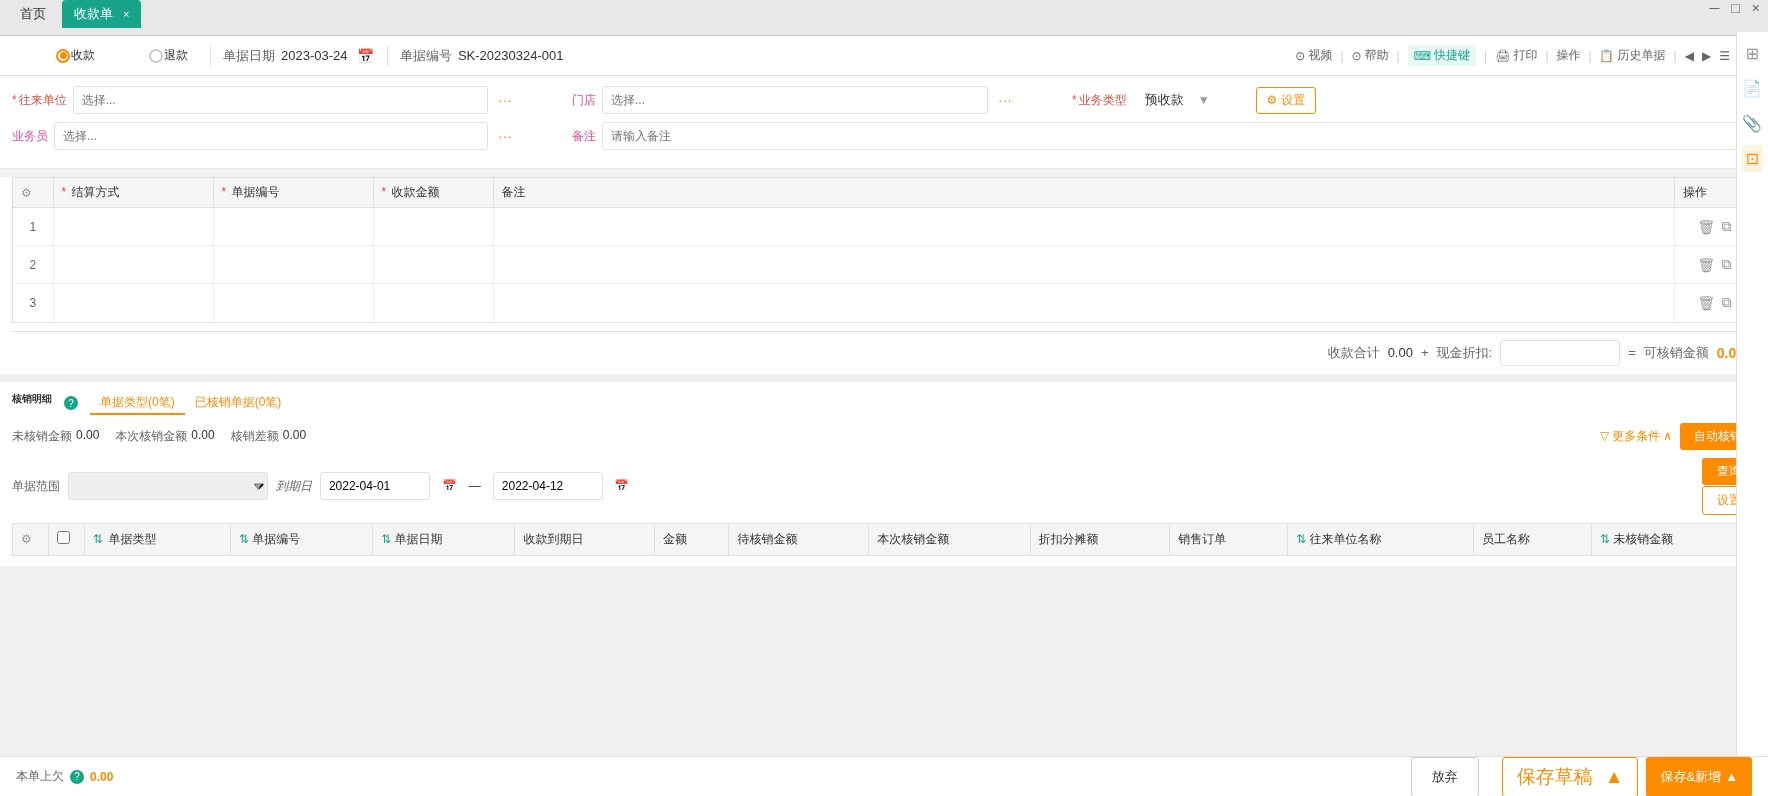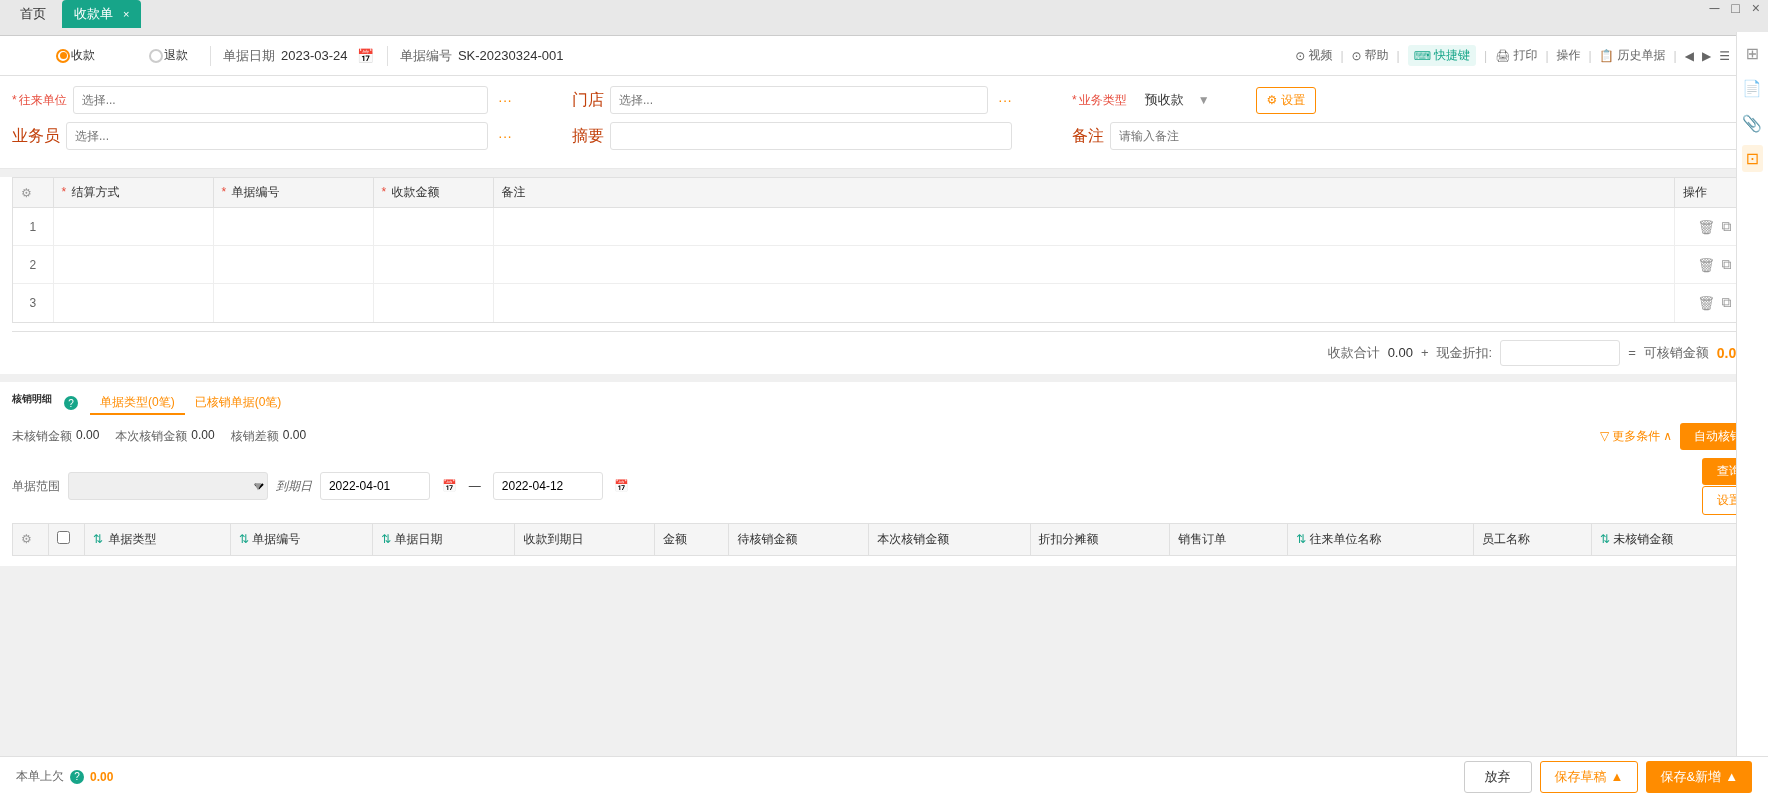--- a/index.html
+++ b/index.html
@@ -40,21 +40,21 @@
     .settings-btn {
       background: #fff; border: 1px solid #ff8c00; color: #ff8c00; padding: 4px 10px;
       border-radius: 3px; cursor: pointer; font-size: 12px; display: flex; align-items: center; gap: 4px;
     }
 
     
     .main-content { background: #fff; padding: 10px 12px; border-bottom: 1px solid #e8e8e8; }
     .form-row { display: flex; align-items: center; gap: 0; margin-bottom: 8px; }
     .form-field { display: flex; align-items: center; gap: 6px; flex: 1; }
     .field-label { color: #e74c3c; font-size: 12px; min-width: fit-content; }
-    .field-label-plain { color: #c2410c; font-size: 16px; min-width: fit-content; }
+    .field-label-plain { color: #ec4899; font-size: 12px; min-width: fit-content; }
     .field-input {
       flex: 1; height: 28px; border: 1px solid #e0e0e0; border-radius: 3px;
       padding: 0 8px; color: #999; font-size: 12px; outline: none;
     }
     .field-more { color: #ff8c00; cursor: pointer; margin-left: 4px; font-size: 14px; }
 
     
     .table-container { border: 1px solid #e0e0e0; margin: 8px 0; }
     .data-table { width: 100%; border-collapse: collapse; }
     .data-table th {
@@ -108,21 +108,21 @@
 
     
     .status-bar {
       position: fixed; bottom: 0; left: 0; right: 0; height: 40px;
       background: #fff; border-top: 1px solid #e0e0e0;
       display: flex; align-items: center; padding: 0 16px; gap: 12px;
     }
     .status-info { display: flex; align-items: center; gap: 6px; color: #666; font-size: 12px; }
     .status-actions { margin-left: auto; display: flex; gap: 8px; }
     .btn-abandon { background: #fff; color: #333; border: 1px solid #ccc; padding: 6px 20px; border-radius: 3px; cursor: pointer; font-size: 13px; }
-    .btn-save-draft { background: #fff; color: #ff8c00; border: 1px solid #ff8c00; padding: 6px 14px; border-radius: 3px; cursor: pointer; font-size: 13px; display: flex; align-items: center; gap: 4px; }
+    .btn-save-draft { background: #fff; color: #ff8c00; border: 1px solid #ff8c00; padding: 6px 14px; border-radius: 3px; cursor: pointer; font-size: 19px; display: flex; align-items: center; gap: 12px; margin-left: 15px; }
     .btn-save-new { background: #ff8c00; color: #fff; border: none; padding: 6px 14px; border-radius: 3px; cursor: pointer; font-size: 13px; display: flex; align-items: center; gap: 4px; }
 
     
     .right-sidebar {
       position: fixed; right: 0; top: 32px; bottom: 40px; width: 32px;
       background: #fff; border-left: 1px solid #e0e0e0;
       display: flex; flex-direction: column; align-items: center; padding: 8px 0; gap: 8px;
     }
     .sidebar-icon { color: #999; cursor: pointer; font-size: 16px; padding: 4px; }
     .sidebar-icon-active { color: #ff8c00; cursor: pointer; font-size: 16px; padding: 4px; background: #fff3e0; border-radius: 3px; }
@@ -237,24 +237,20 @@
         <span>设置</span>
       </button>
     </div>
   </div>
 
   <div class="form-row">
     <div class="form-field" style="max-width:500px">
       <span class="field-label-plain">业务员</span>
       <input class="field-input" type="text" placeholder="选择..." style="">
       <span class="field-more">···</span>
-    </div>
-    <div class="form-field" style="margin-left:60px; max-width:440px;">
-      <span class="field-label-plain">摘要</span>
-      <input class="field-input" type="text" style="flex: 1 1 0%;">
     </div>
     <div class="form-field" style="margin-left:60px; flex:1;">
       <span class="field-label-plain">备注</span>
       <input class="field-input" type="text" style="flex: 1 1 0%;" placeholder="请输入备注">
     </div>
   </div>
 </div>
 
 <div style="background:#fff;padding:0 12px;">
   <div class="table-container">

